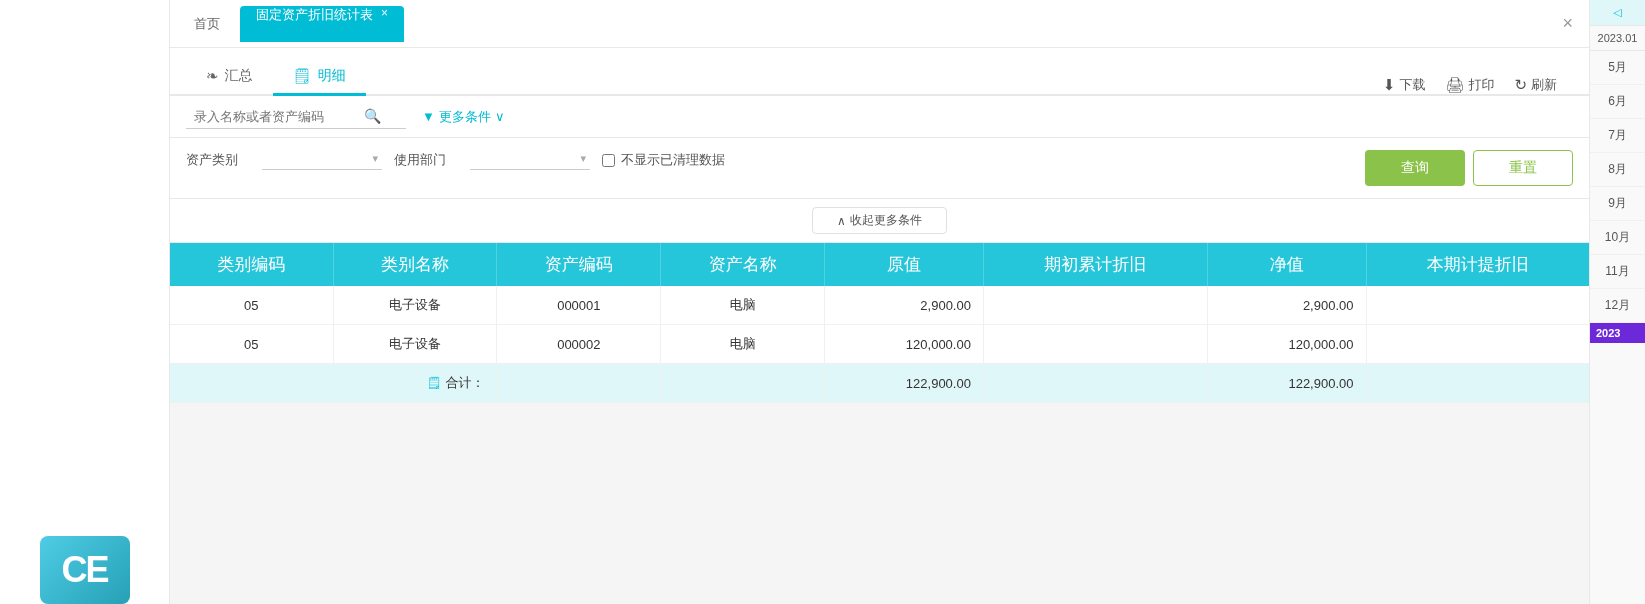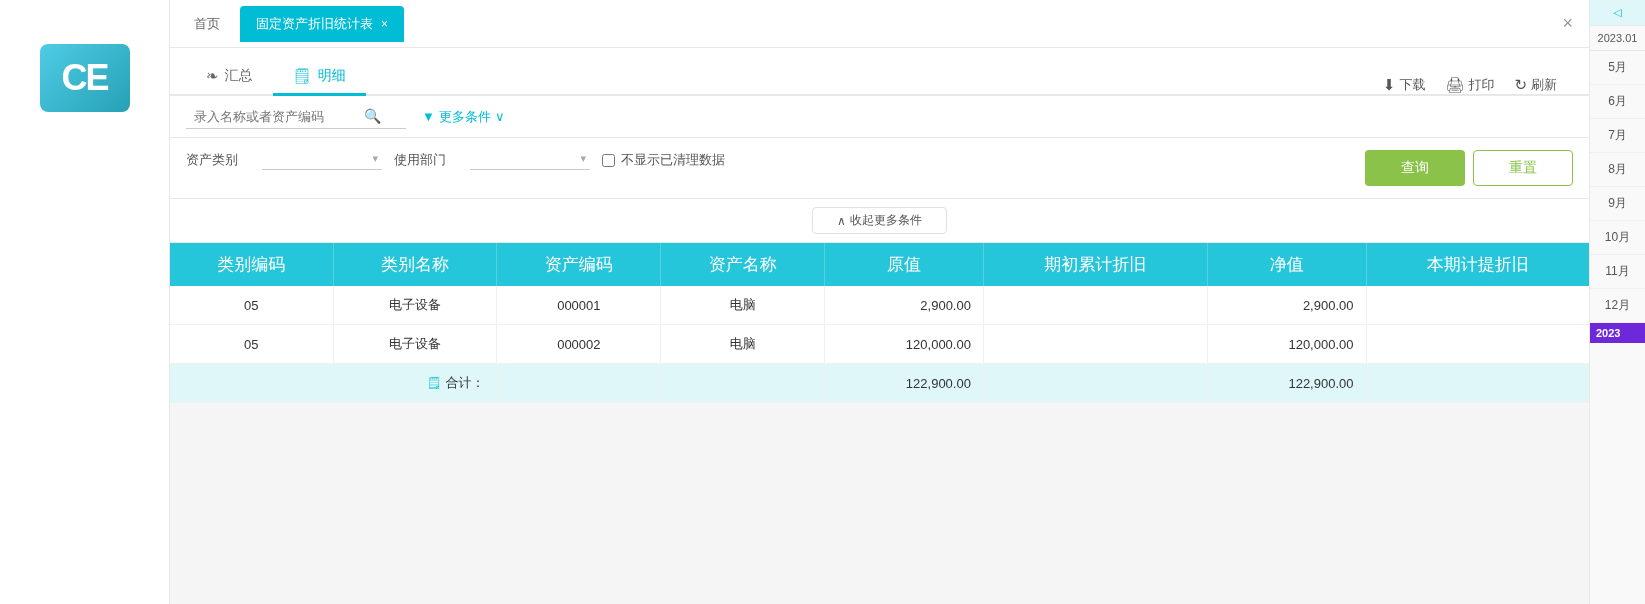--- a/index.html
+++ b/index.html
@@ -6,22 +6,22 @@
     body { font-family: "Microsoft YaHei", "PingFang SC", sans-serif; font-size: 13px; background: #f5f5f5; color: #333; width: 1645px; height: 604px; overflow: hidden; display: flex; }
 
     
     .sidebar-logo {
       width: 170px;
       min-width: 170px;
       background: #fff;
       display: flex;
       flex-direction: column;
       align-items: center;
-      justify-content: flex-start;
-      padding-top: 44px;
+      justify-content: flex-end;
+      padding-top: 60px;
       border-right: 1px solid #e8e8e8;
     }
     .logo-circle {
       width: 90px;
       height: 68px;
       background: linear-gradient(135deg, #4ecde6 0%, #26a0b5 100%);
       border-radius: 8px;
       display: flex;
       align-items: center;
       justify-content: center;
@@ -52,24 +52,23 @@
     .nav-home {
       color: #666;
       font-size: 13px;
       cursor: pointer;
       padding: 0 8px;
     }
     .nav-tab {
       background: #00bcd4;
       color: #fff;
       border-radius: 4px 4px 0 0;
-      padding: 6px 16px;
-      font-size: 13px;
-      display: flex;
-      align-items: center;
+      padding: 0 16px;
+      font-size: 13px;
+      display: flex;
       gap: 8px;
       cursor: pointer;
       height: 36px;
     }
     .nav-tab .close-icon { cursor: pointer; color: #fff; font-size: 12px; }
     .top-nav-close {
       margin-left: auto;
       font-size: 18px;
       color: #999;
       cursor: pointer;

